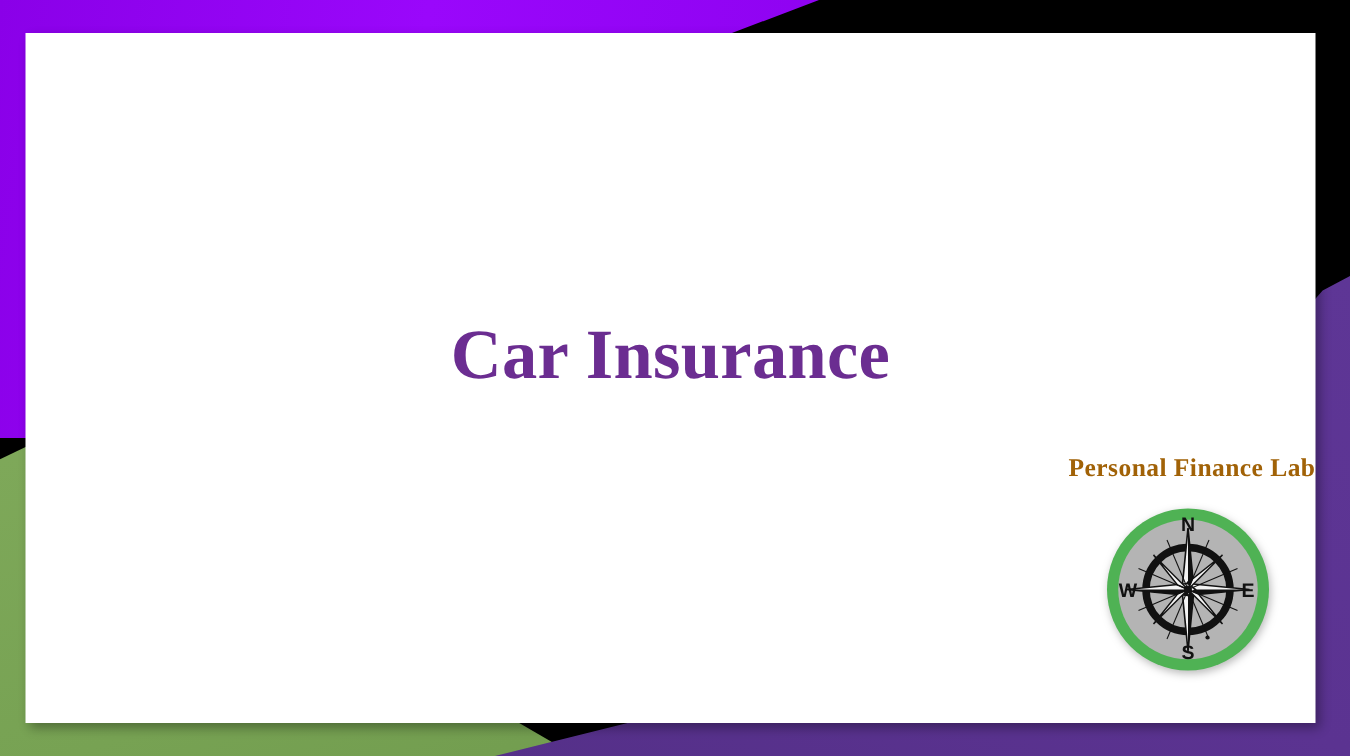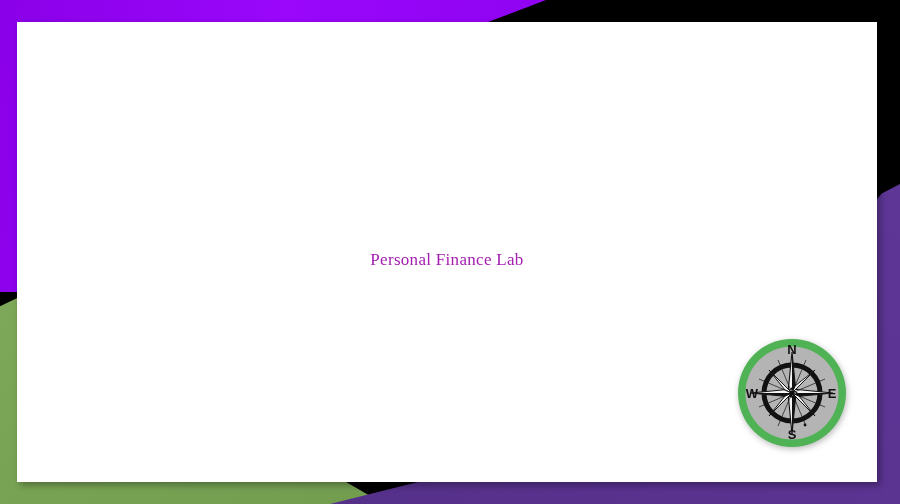--- a/index.html
+++ b/index.html
@@ -90,24 +90,25 @@
     font-weight: bold;
     font-size: 47px;
     line-height: 1.1;
     letter-spacing: 0.2px;
     color: #6B2D91;
   }
   .slide-subtitle {
     margin: 0;
     padding-top: 38px;
     font-family: "Liberation Serif", serif;
-    font-weight: normal;
+    font-weight: bold;
     font-size: 17px;
     letter-spacing: 0.3px;
-    color: #a21caf;
+    color: #a16207;
+    text-align: right;
   }
 
   
   .compass {
     position: absolute;
     left: 735px;
     top: 336px;
     width: 114px;
     height: 114px;
     filter: drop-shadow(1px 2px 3px rgba(0,0,0,0.28));
@@ -123,20 +124,21 @@
     <div class="bg-black"></div>
     <div class="bg-violet"></div>
     <div class="bg-green"></div>
     <div class="bg-darkpurple"></div>
   </div>
 
   <div class="card">
     <div class="card-inner">
 
       <div class="title-block">
+        <h1 class="slide-title">Car Insurance</h1>
         <p class="slide-subtitle">Personal Finance Lab</p>
       </div>
 
     </div>
   </div>
 
   <div class="compass">
     <svg viewBox="0 0 114 114" width="114" height="114">
 
       <circle cx="57" cy="57" r="54" fill="#4FB254"></circle>

